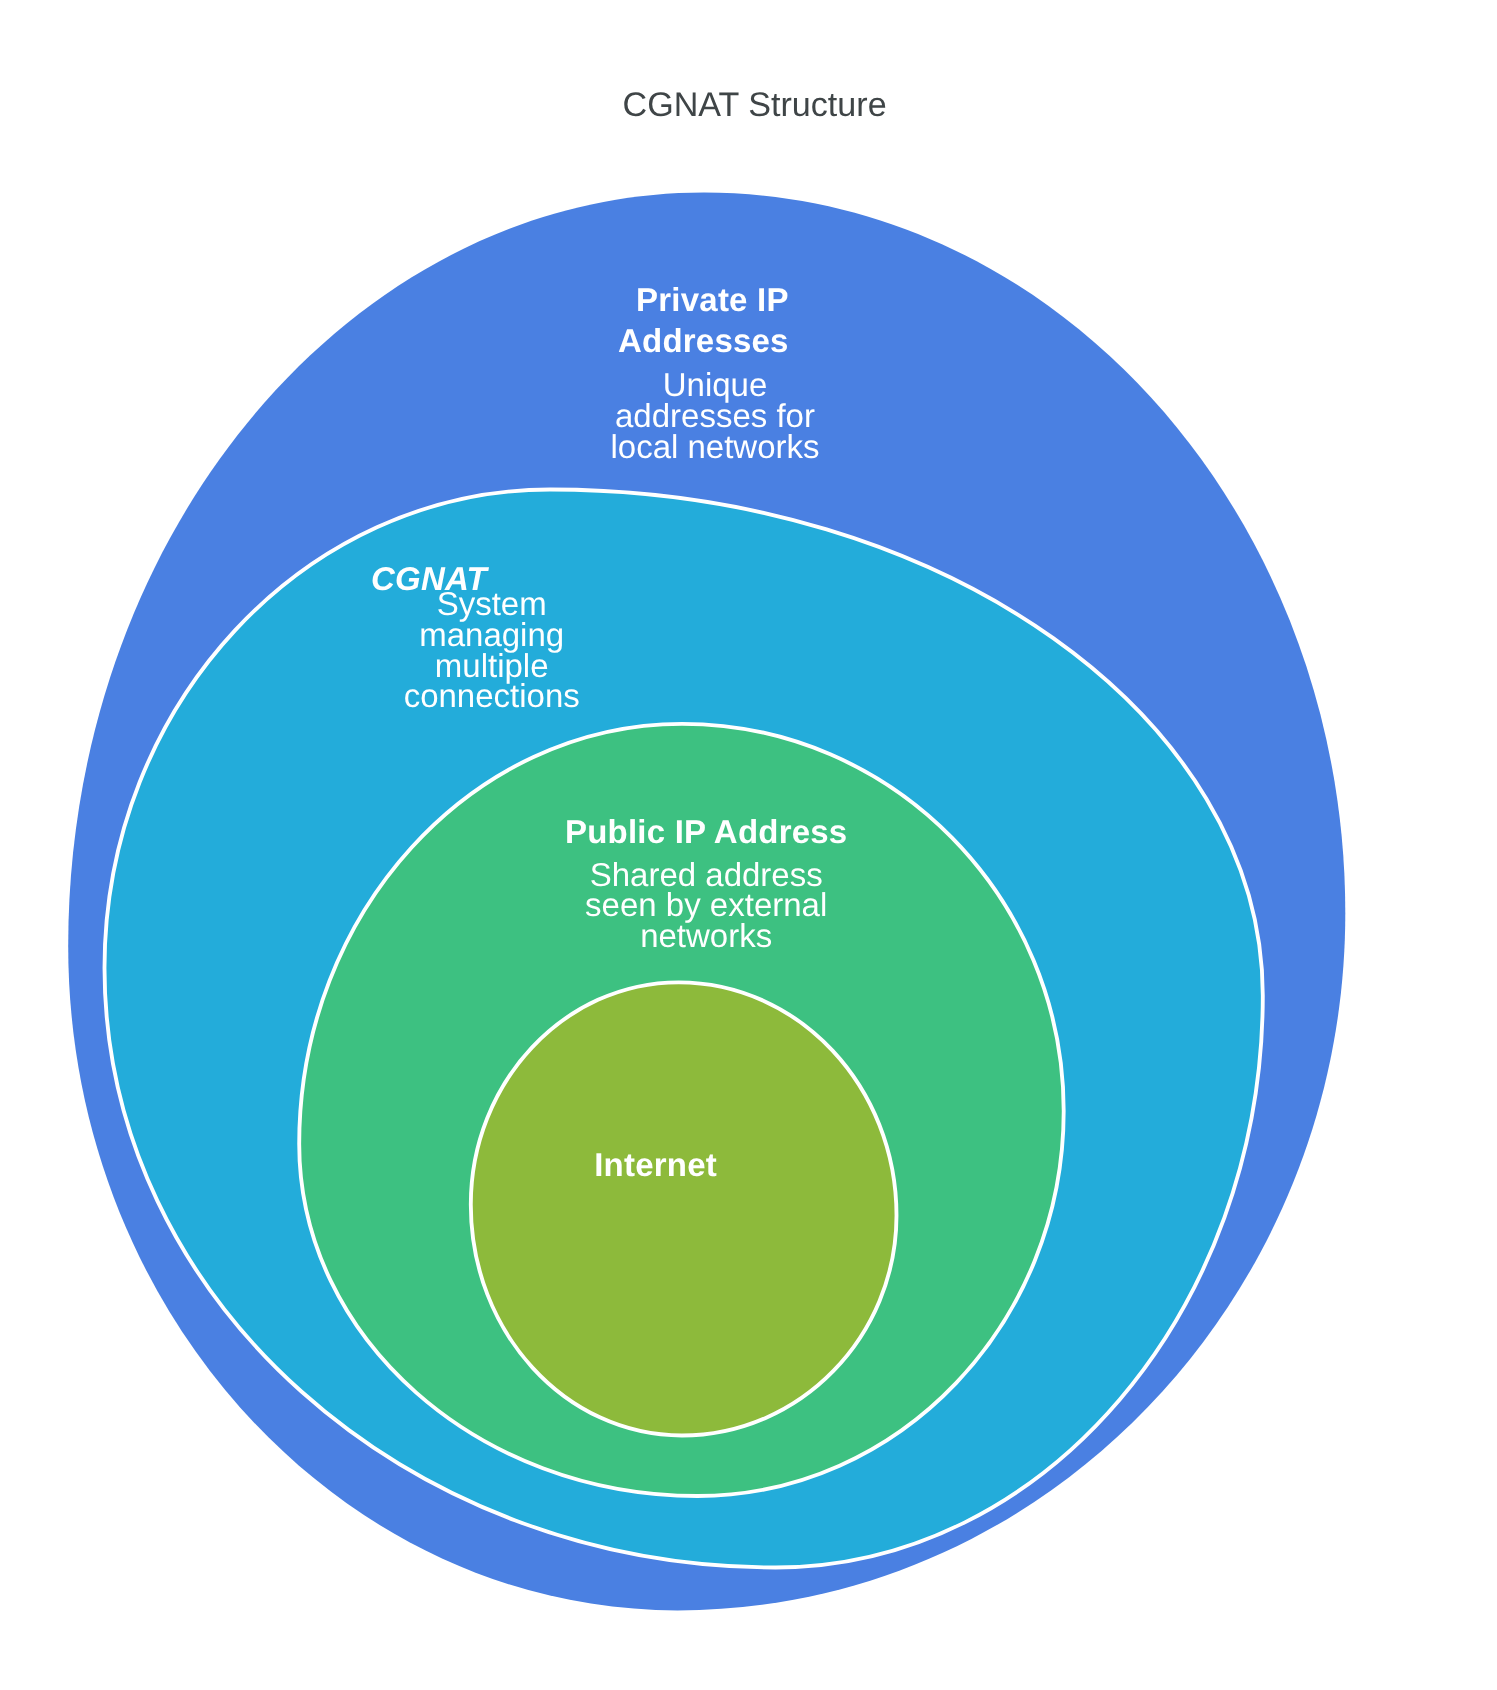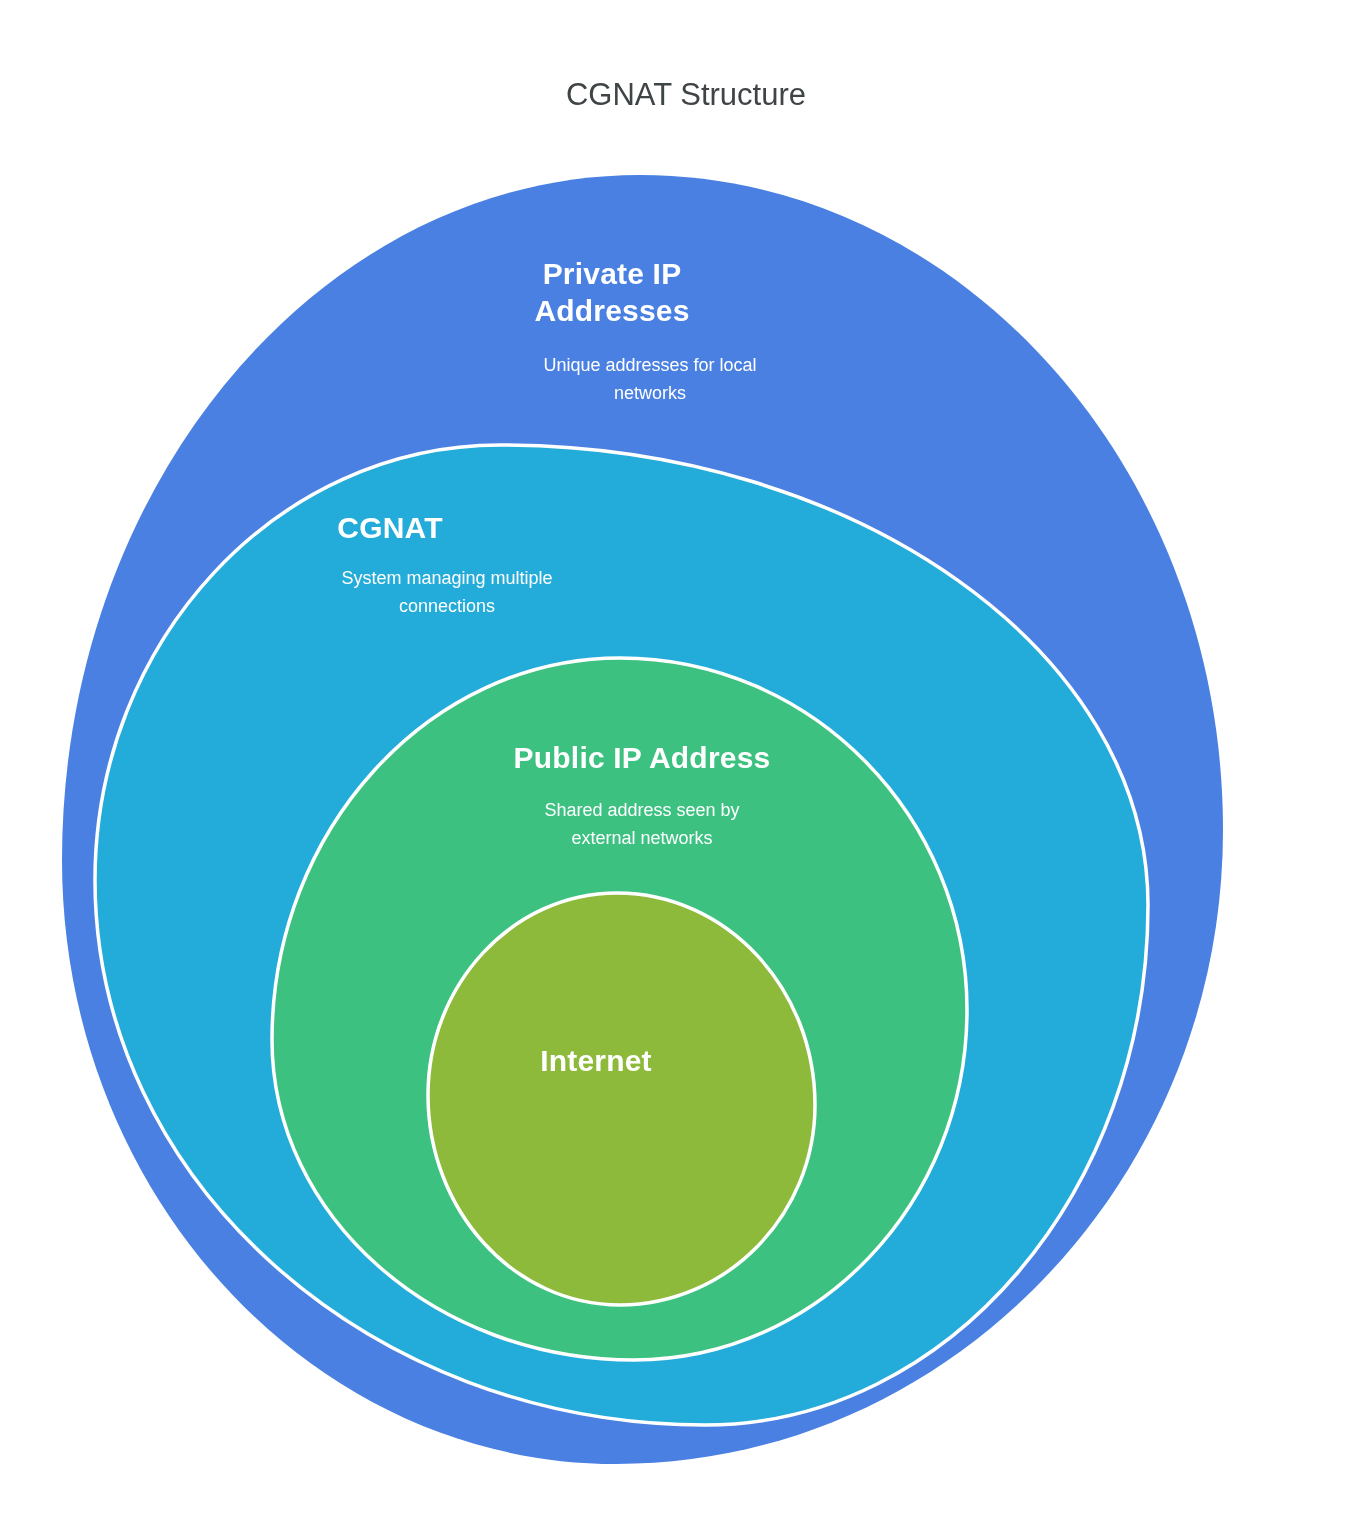--- a/index.html
+++ b/index.html
@@ -35,29 +35,30 @@
     font-size: 31px;
     font-weight: 400;
     color: #3f4547;
     white-space: nowrap;
   }
   .ring-name {
     font-weight: 700;
     font-size: 30px;
     line-height: 37px;
     letter-spacing: 0.2px;
+    text-align: right;
   }
   .ring-desc {
     font-weight: 400;
-    font-size: 18px;
+    font-size: 30px;
     line-height: 28px;
   }
   .private-name  { left: 612px; top: 292px;  width: 210px; }
   .private-desc  { left: 650px; top: 379px;  width: 240px; }
-  .cgnat-name    { left: 390px; top: 527px;  white-space: nowrap; }
+  .cgnat-name    { left: 390px; top: 527px;  white-space: nowrap; font-style: italic; }
   .cgnat-desc    { left: 447px; top: 592px;  width: 230px; }
   .public-name   { left: 642px; top: 757px;  white-space: nowrap; }
   .public-desc   { left: 642px; top: 824px;  width: 260px; }
   .internet-name { left: 596px; top: 1060px; white-space: nowrap; }
   .internet-desc { left: 623px; top: 1127px; width: 230px; }
 </style>
 </head>
 <body>
 
 <div class="canvas">

